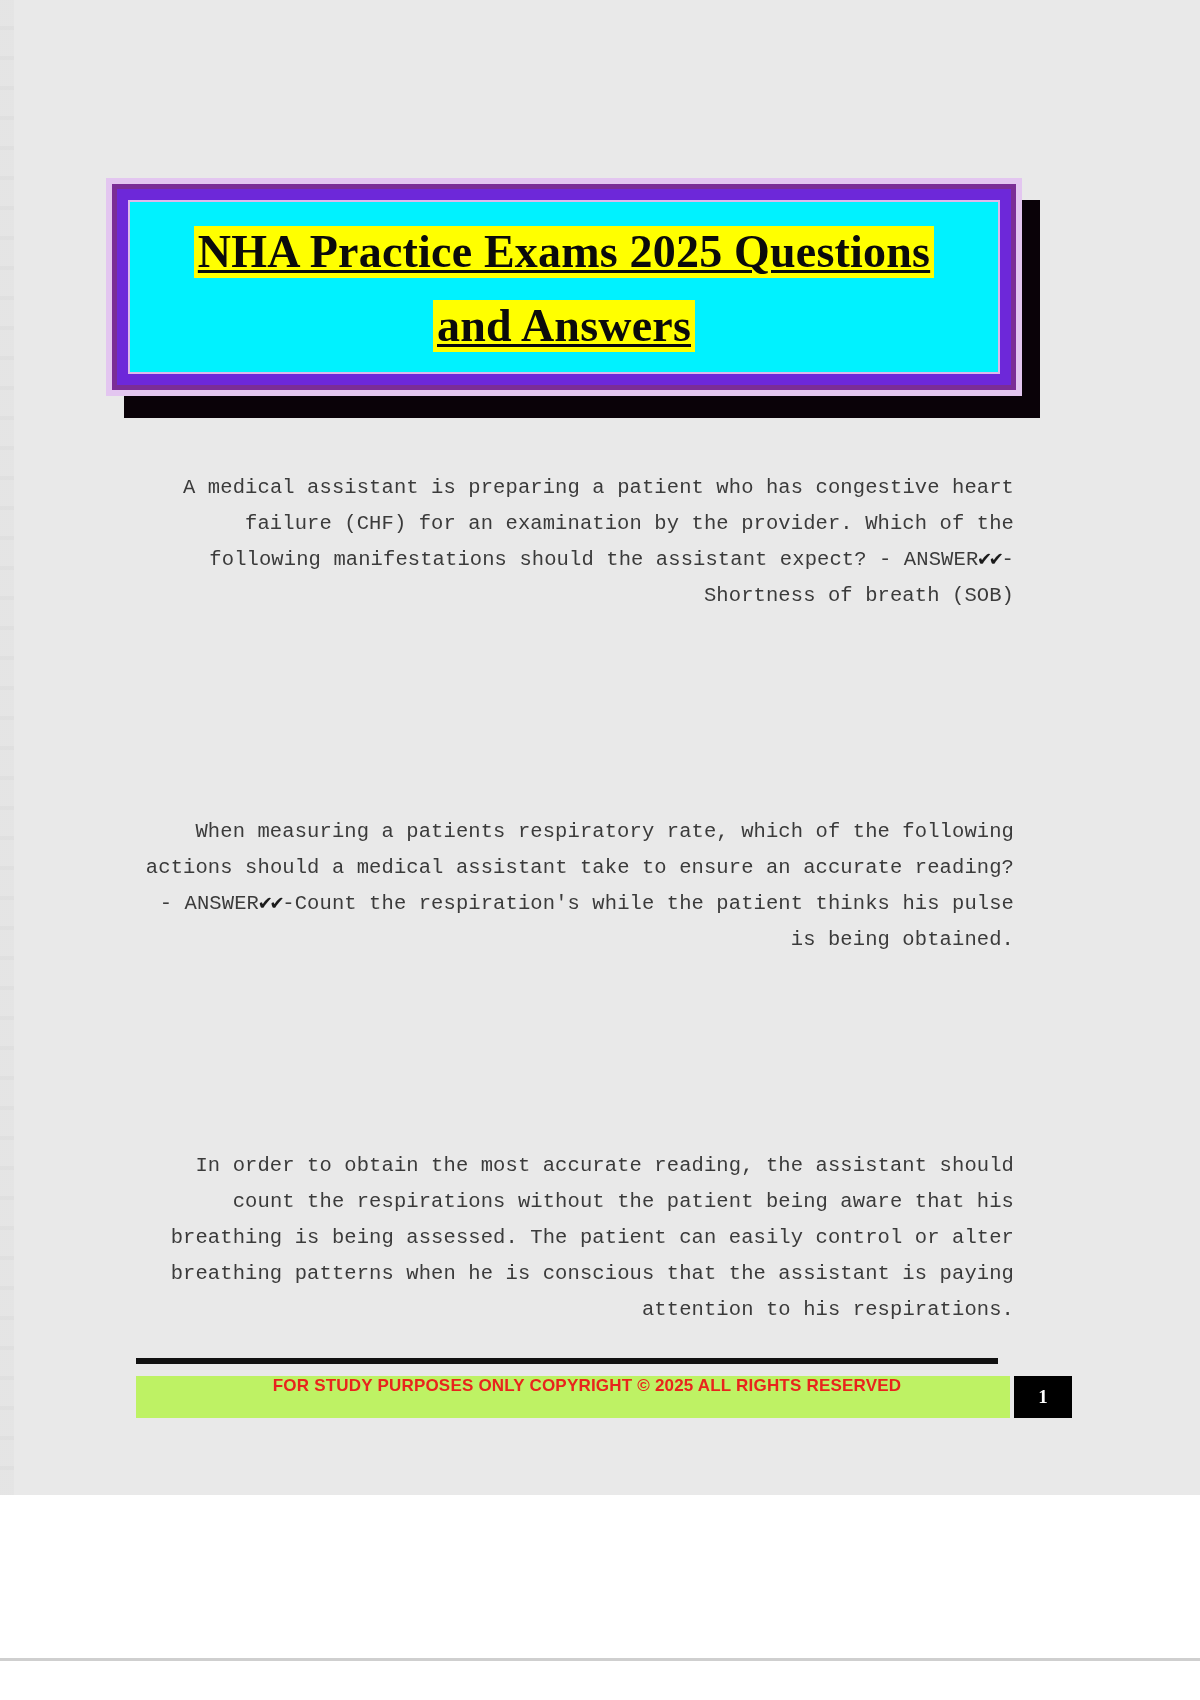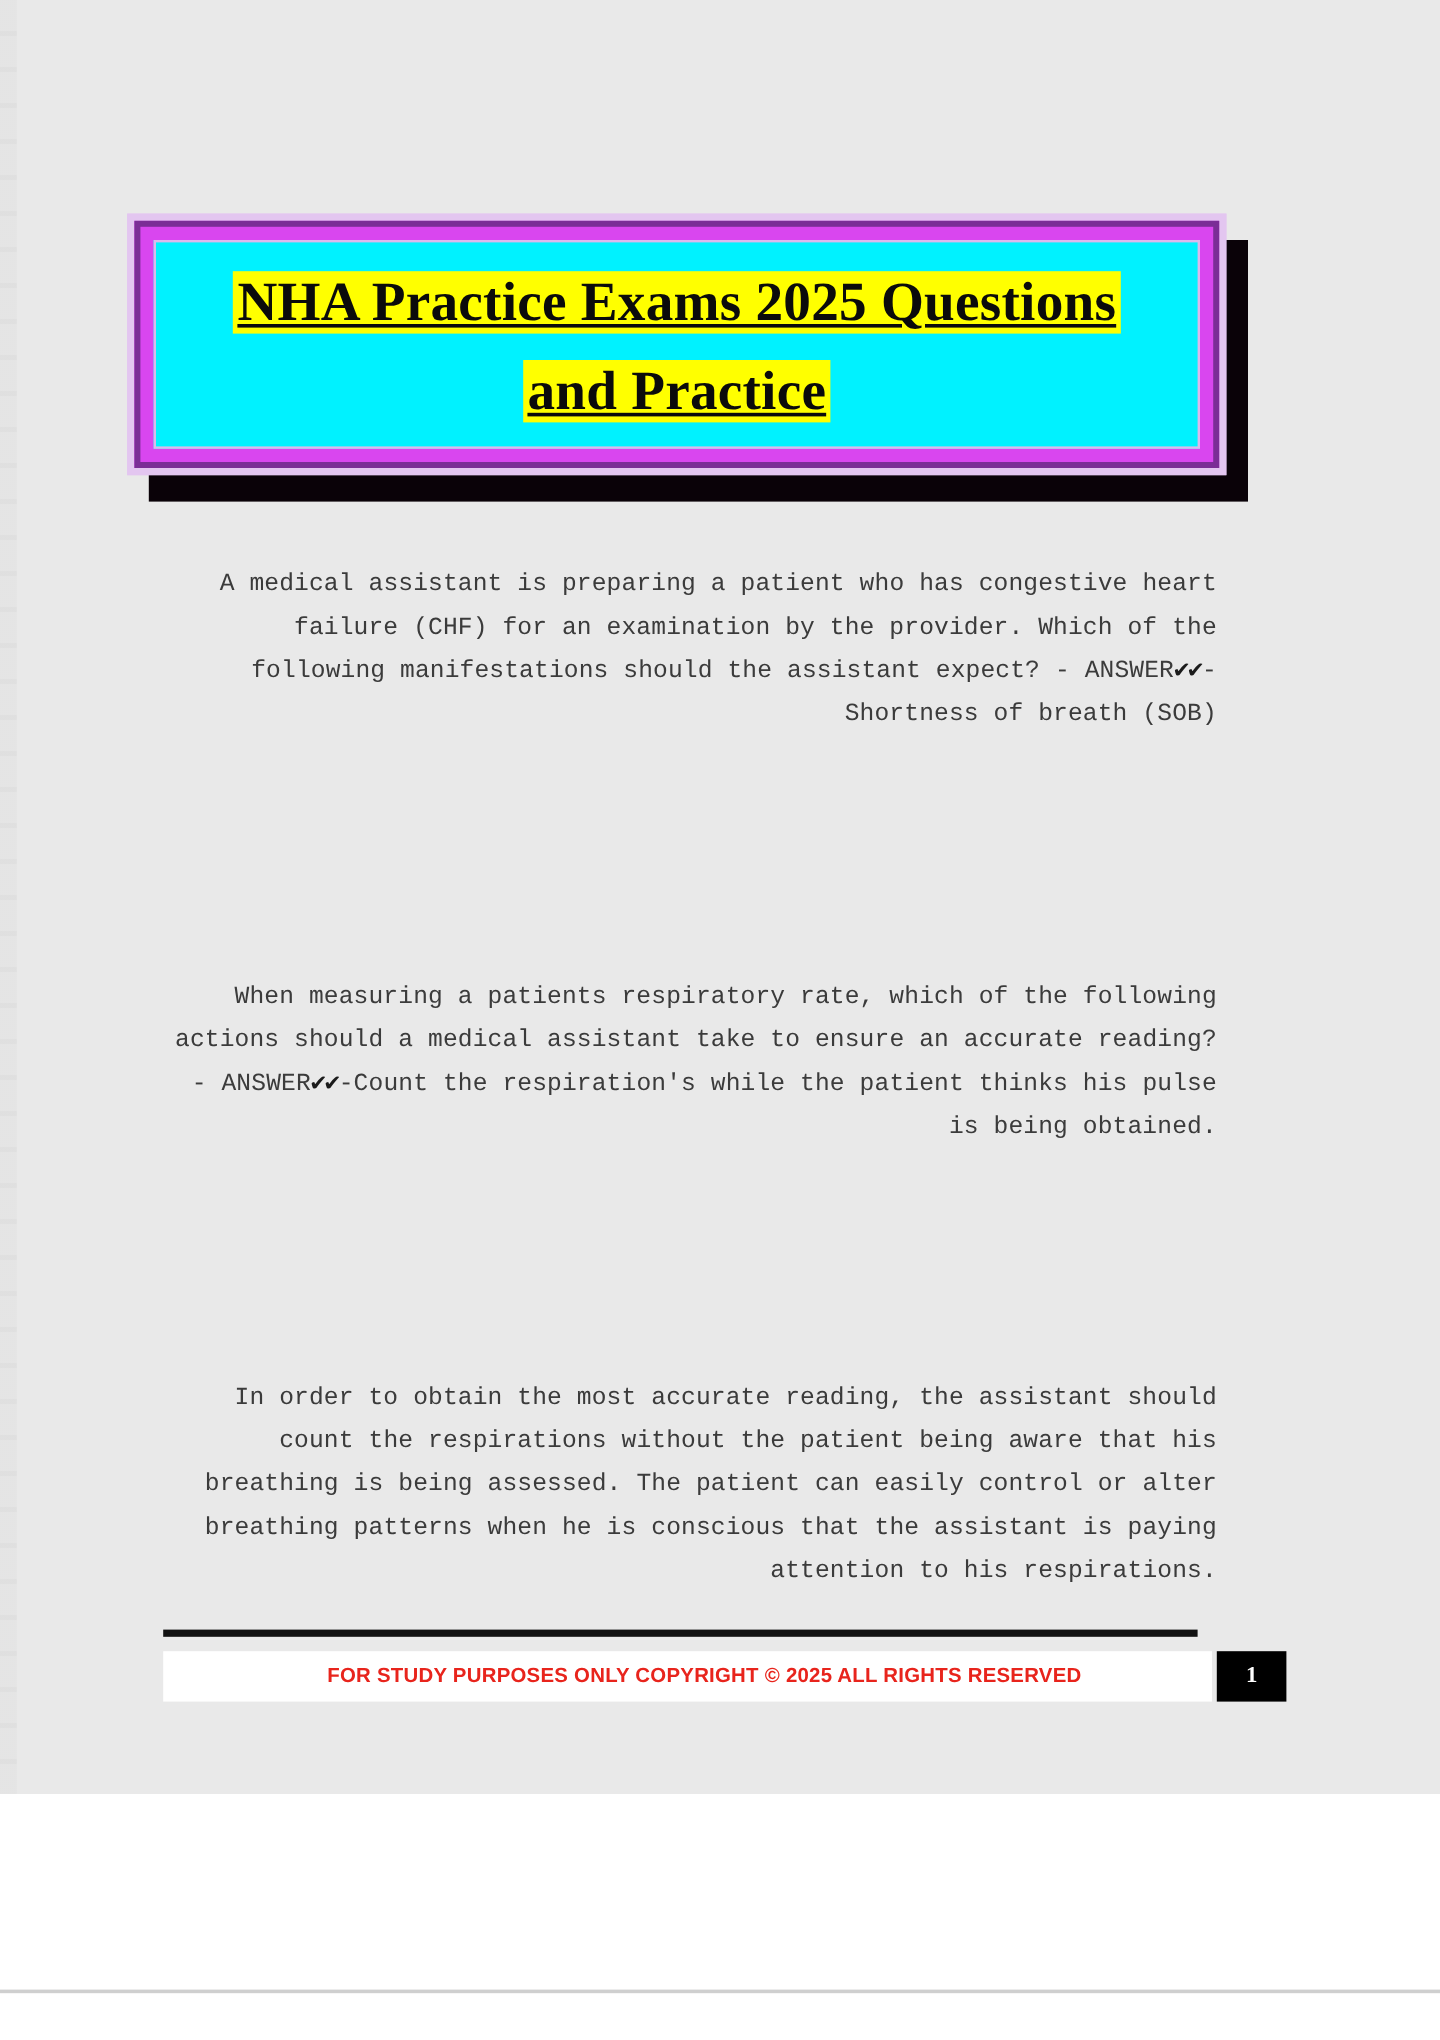--- a/index.html
+++ b/index.html
@@ -82,21 +82,21 @@
     padding: 0;
   }
   .title-mid {
     position: absolute;
     left: 3px;
     top: 3px;
     right: 3px;
     bottom: 3px;
     box-sizing: border-box;
     border: 5px solid #7b2d96;
-    background: #d946ef;
+    background: #6d28d9;
   }
   .title-inner-line {
     position: absolute;
     left: 11px;
     top: 11px;
     right: 11px;
     bottom: 11px;
     box-sizing: border-box;
     border: 2px solid #dcb9ec;
     background: #00f2ff;
@@ -176,23 +176,23 @@
   }
   .footer-bar-row {
     position: relative;
     display: flex;
     align-items: stretch;
     width: 936px;
     height: 42px;
   }
   .footer-bar {
     flex: 1 1 auto;
-    background: #ffffff;
-    display: flex;
-    align-items: center;
+    background: #bef264;
+    display: flex;
+    align-items: flex-start;
     justify-content: center;
     padding-left: 28px;
   }
   .footer-text {
     font-family: "Liberation Sans", sans-serif;
     font-weight: bold;
     font-size: 17px;
     color: #e8241c;
     letter-spacing: .2px;
     white-space: nowrap;
@@ -219,21 +219,21 @@
 
   <div class="scan-strip"></div>
 
   <div class="title-wrap">
     <div class="title-shadow"></div>
     <div class="title-outer">
       <div class="title-mid">
         <div class="title-inner-line">
           <div class="title-field">
             <span class="title-line l1"> NHA Practice Exams 2025 Questions</span>
-            <span class="title-line l2">and Practice</span>
+            <span class="title-line l2">and Answers</span>
           </div>
         </div>
       </div>
     </div>
   </div>
 
   <div class="body-col">
 
     <p class="para block-1"><span>A medical assistant is preparing a patient who has congestive heart failure (CHF) for an examination by the provider. Which of the following manifestations should the assistant expect? - ANSWER</span><span class="check">✔✔</span><span>-Shortness of breath (SOB)</span></p>
 

